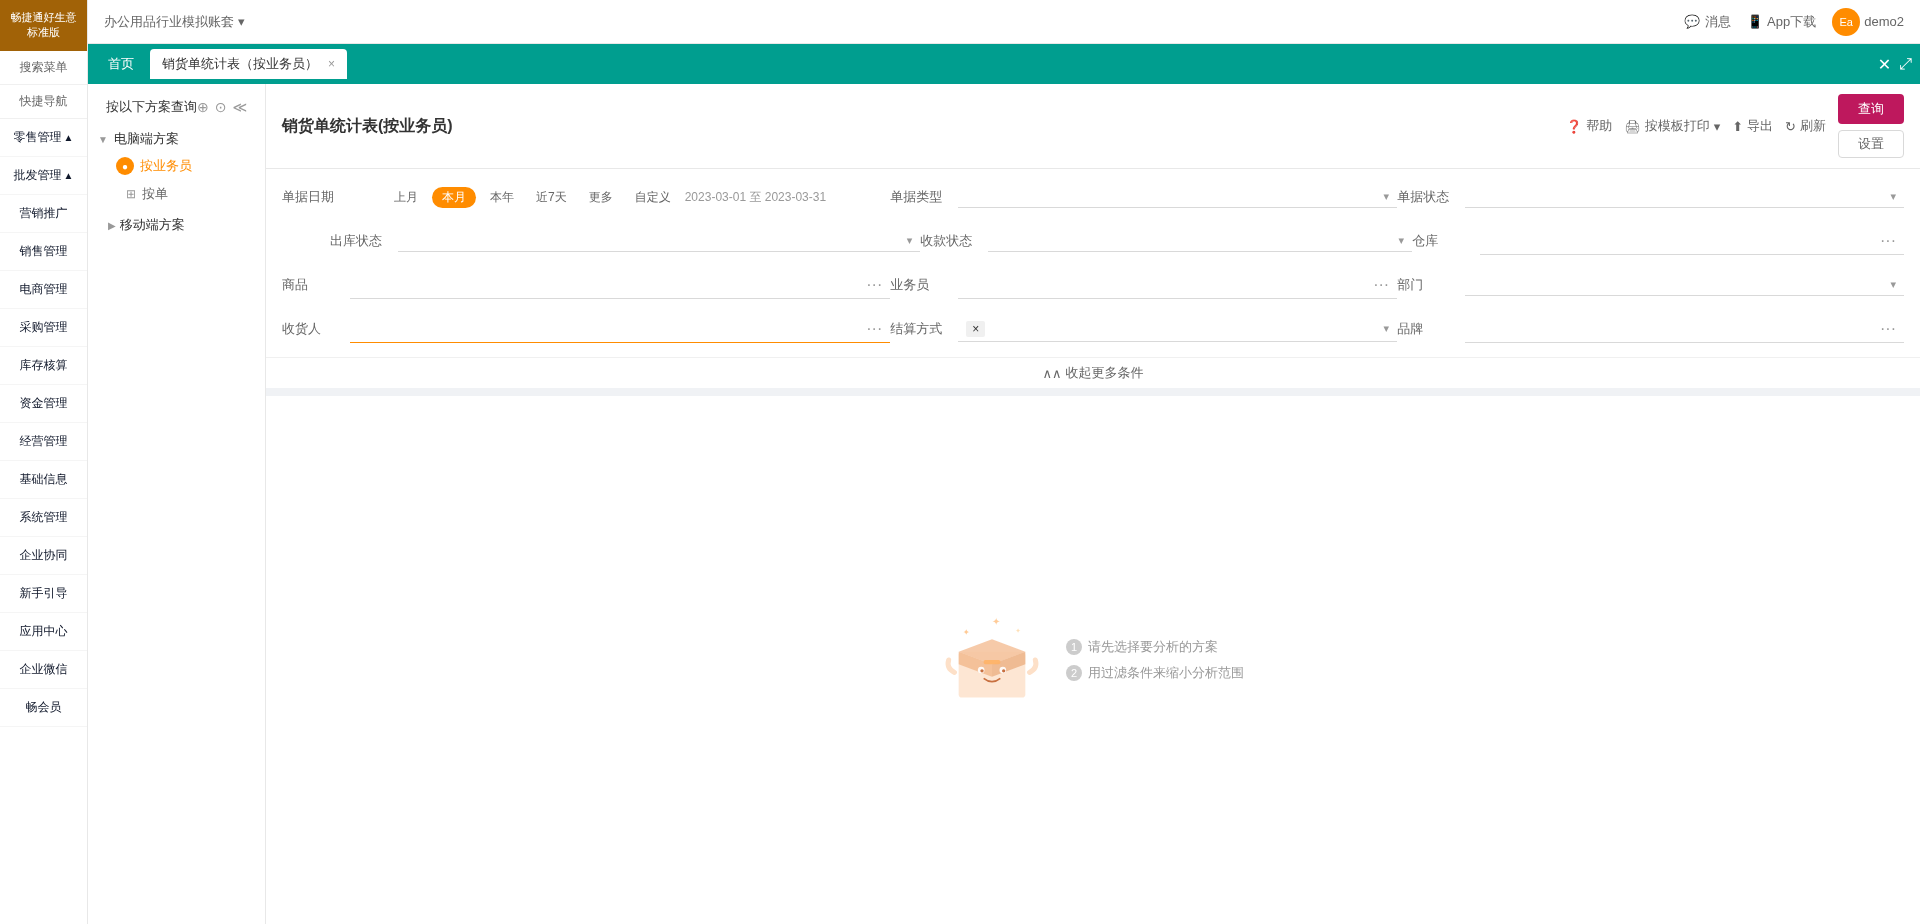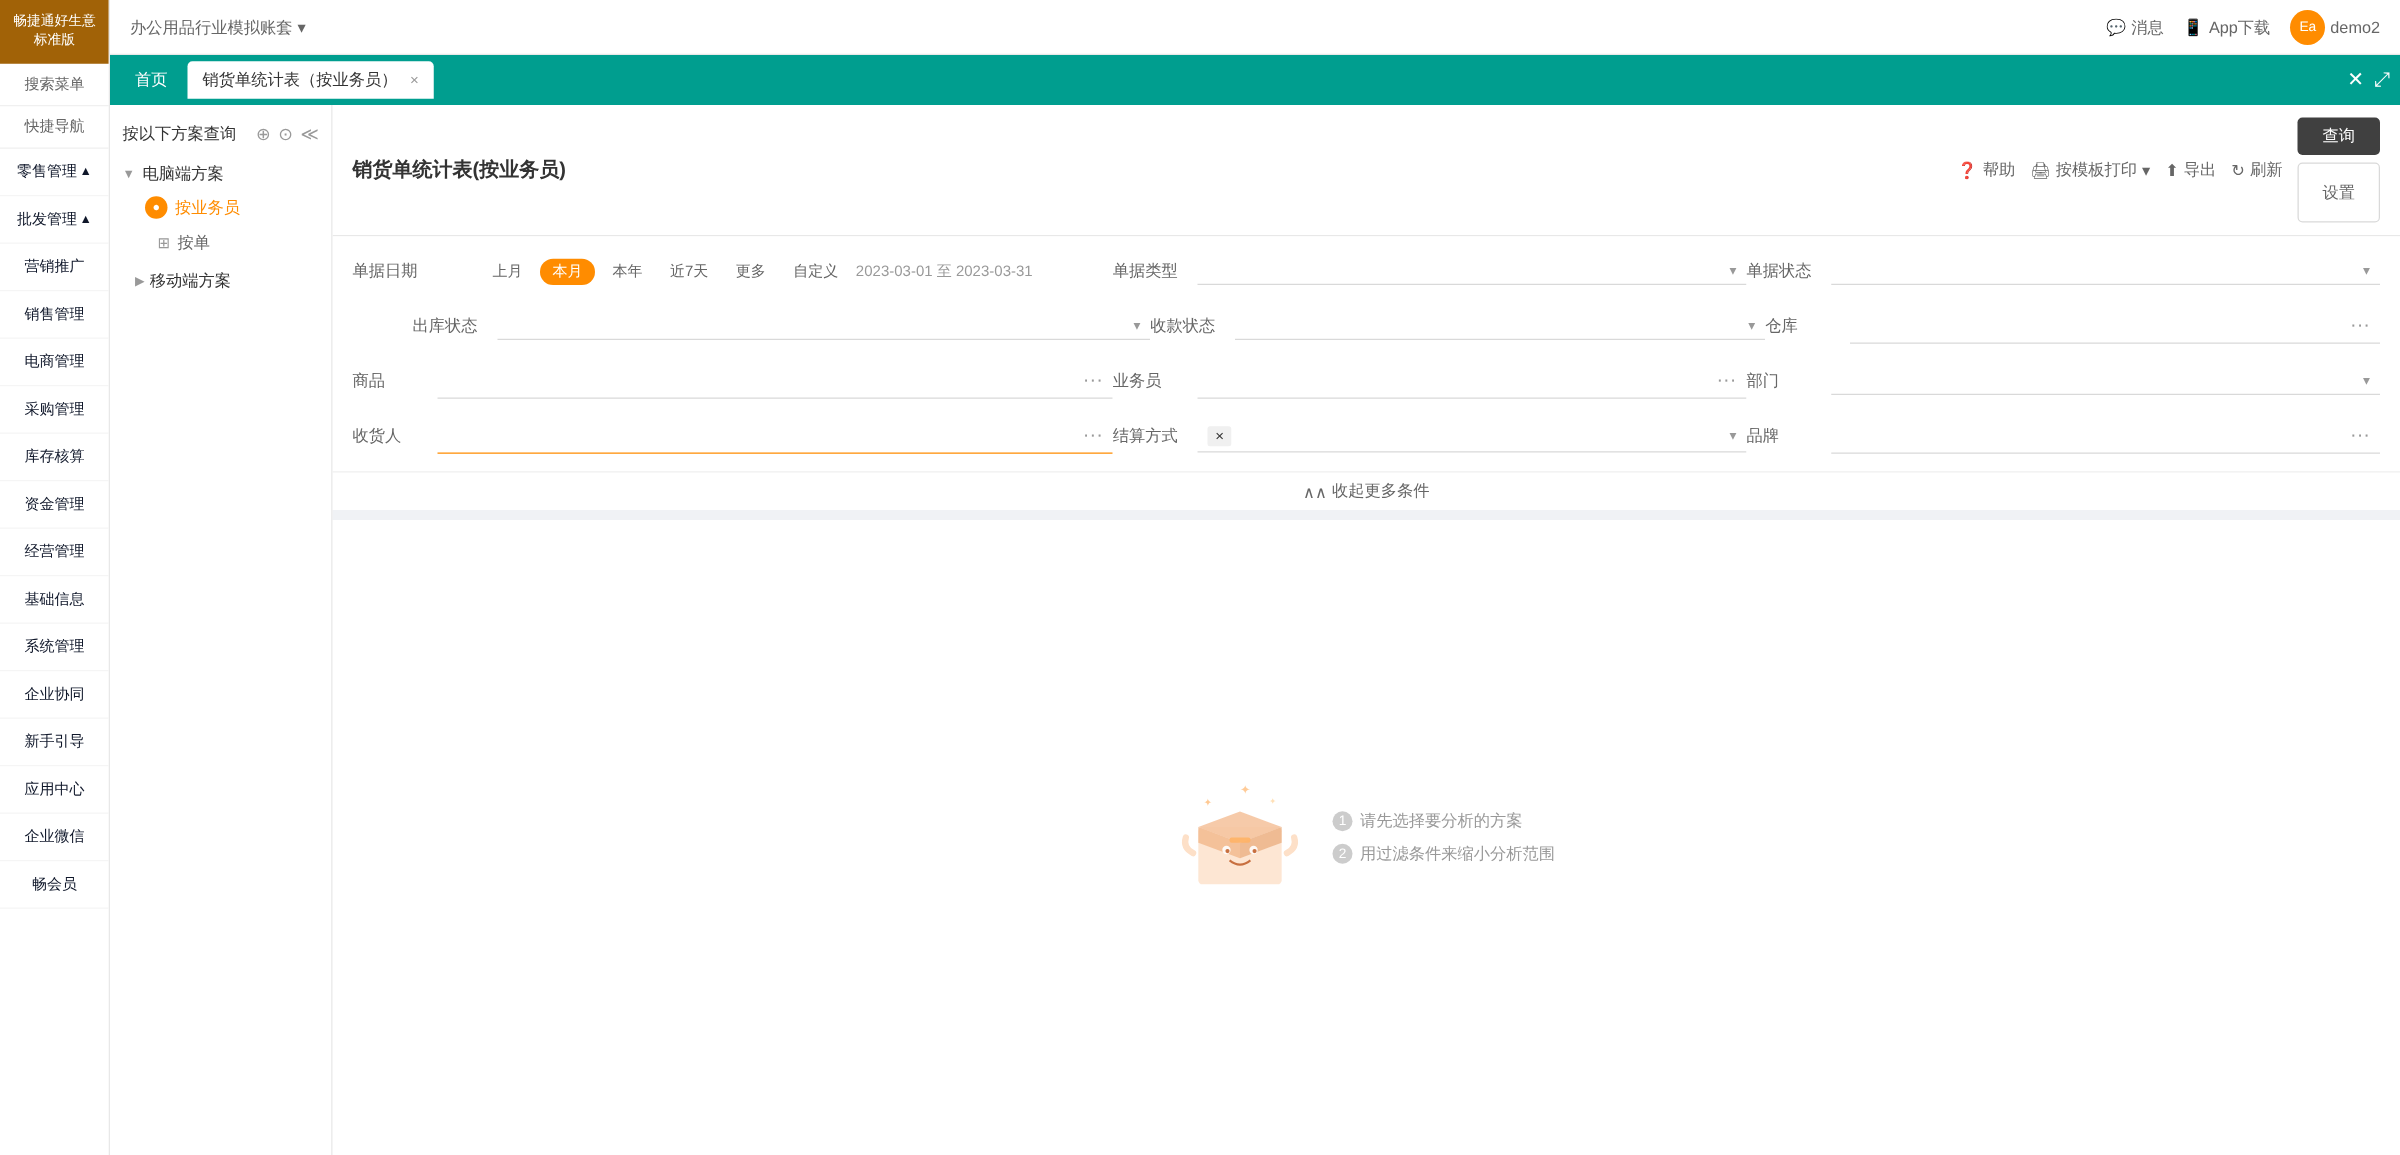--- a/index.html
+++ b/index.html
@@ -32,21 +32,21 @@
     .tab-item-active { background: #fff; color: #333; }
     .tab-close { font-size: 12px; color: #999; cursor: pointer; margin-left: 4px; }
     .tab-home { color: #fff; }
     .tab-expand { margin-left: auto; color: #fff; font-size: 16px; cursor: pointer; }
 
     
     .page-content { flex: 1; display: flex; overflow: hidden; background: #f0f2f5; }
 
     
     .left-panel { width: 178px; background: #fff; border-right: 1px solid #e8e8e8; padding: 8px 0; flex-shrink: 0; overflow-y: auto; }
-    .left-panel-header { display: flex; align-items: center; justify-content: space-between; padding: 6px 10px; font-size: 13px; color: #333; }
+    .left-panel-header { display: flex; align-items: center; justify-content: center; padding: 6px 10px; font-size: 13px; color: #333; }
     .left-panel-header-title { font-weight: 500; }
     .left-panel-icons { display: flex; gap: 6px; color: #999; font-size: 14px; }
     .left-panel-icons span { cursor: pointer; }
     .scheme-group { padding: 4px 0; }
     .scheme-group-header { display: flex; align-items: center; gap: 6px; padding: 4px 10px; font-size: 13px; color: #333; cursor: pointer; }
     .scheme-group-header .arrow { font-size: 10px; color: #999; }
     .scheme-item { padding: 5px 10px 5px 28px; font-size: 13px; color: #333; cursor: pointer; display: flex; align-items: center; gap: 6px; }
     .scheme-item-active { color: #ff8c00; }
     .scheme-item-icon { width: 18px; height: 18px; border-radius: 50%; background: #ff8c00; display: flex; align-items: center; justify-content: center; color: #fff; font-size: 10px; }
     .sub-scheme-item { padding: 5px 10px 5px 38px; font-size: 13px; color: #666; cursor: pointer; display: flex; align-items: center; gap: 6px; }
@@ -54,22 +54,22 @@
     .mobile-scheme .arrow { font-size: 10px; color: #999; }
 
     
     .right-content { flex: 1; display: flex; flex-direction: column; overflow: hidden; }
 
     
     .page-header { background: #fff; padding: 10px 16px; display: flex; align-items: center; justify-content: space-between; border-bottom: 1px solid #e8e8e8; flex-shrink: 0; }
     .page-title { font-size: 16px; font-weight: 600; color: #333; }
     .page-actions { display: flex; align-items: center; gap: 12px; font-size: 13px; color: #666; }
     .page-action-item { display: flex; align-items: center; gap: 4px; cursor: pointer; }
-    .btn-query { background: #404040; color: #fff; border: none; padding: 6px 20px; border-radius: 4px; font-size: 13px; cursor: pointer; }
-    .btn-settings { background: #fff; color: #666; border: 1px solid #d9d9d9; padding: 14px 16px; border-radius: 4px; font-size: 13px; cursor: pointer; }
+    .btn-query { background: #be185d; color: #fff; border: none; padding: 6px 20px; border-radius: 4px; font-size: 13px; cursor: pointer; }
+    .btn-settings { background: #fff; color: #666; border: 1px solid #d9d9d9; padding: 4px 16px; border-radius: 4px; font-size: 13px; cursor: pointer; }
 
     
     .filter-section { background: #fff; padding: 12px 16px; flex-shrink: 0; }
     .filter-row { display: flex; align-items: center; gap: 0; margin-bottom: 12px; }
     .filter-field { display: flex; align-items: center; flex: 1; min-height: 32px; }
     .filter-label { font-size: 13px; color: #666; white-space: nowrap; margin-right: 8px; min-width: 60px; }
     .filter-input { flex: 1; border: none; border-bottom: 1px solid #d9d9d9; padding: 4px 8px; font-size: 13px; color: #333; outline: none; display: flex; align-items: center; justify-content: space-between; cursor: pointer; position: relative; }
     .filter-input-active { border-bottom-color: #ff8c00; }
     .filter-input .dots { color: #999; font-size: 16px; }
     .filter-input .chevron { color: #999; font-size: 11px; }

